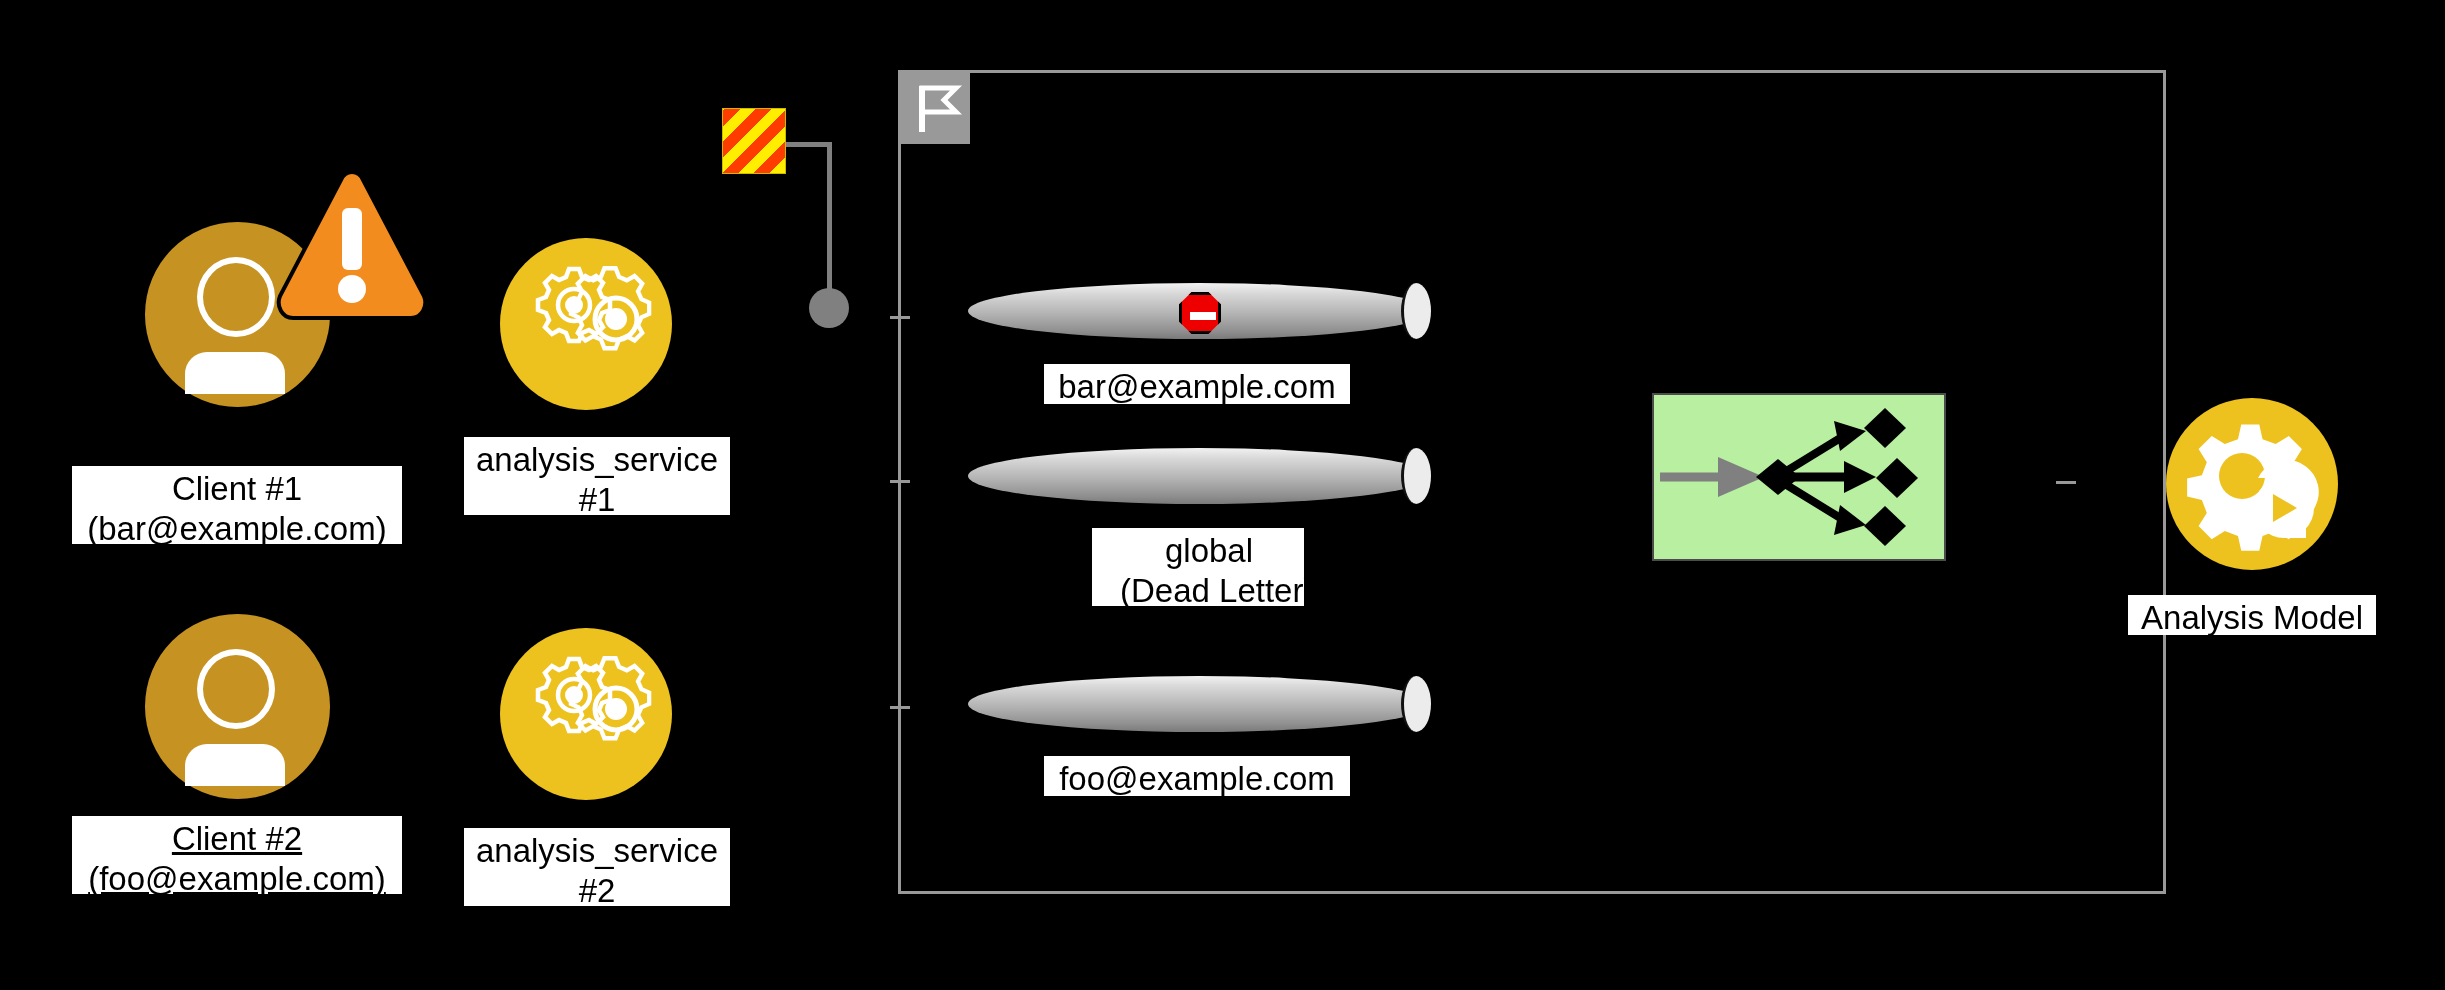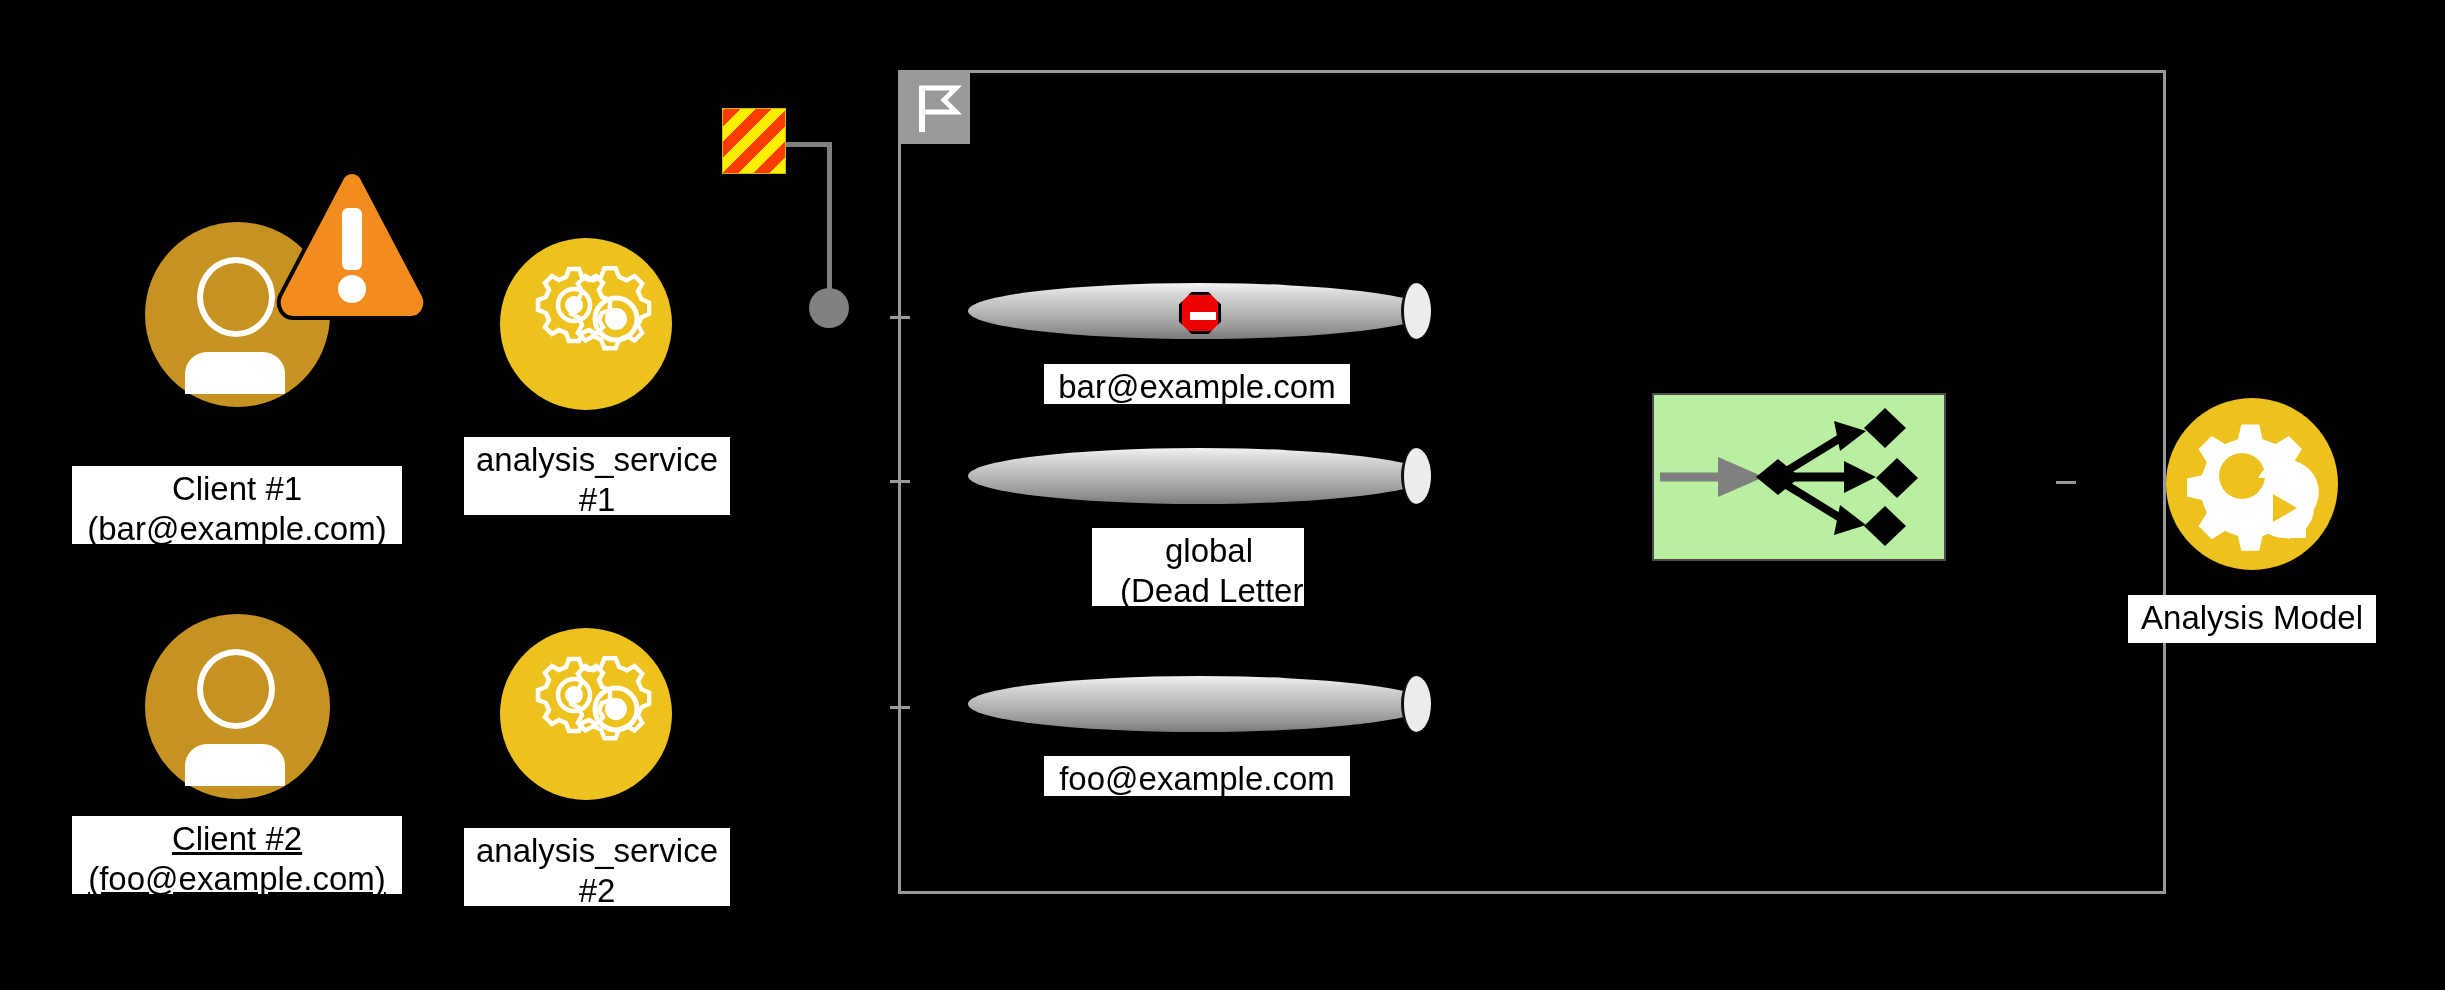--- a/index.html
+++ b/index.html
@@ -277,15 +277,15 @@
                L158 112 L140 116 L134 132 L144 148 L128 164 L112 154 L96 160 L92 178
                L70 178 L66 160 L50 154 L34 164 L18 148 L28 132 L22 116 L4 112
                L4 90 L22 86 L28 70 L18 54 L34 38 L50 48 L66 42 Z" fill="#ffffff" transform="translate(8,-8) scale(0.82) translate(12,18)"></path>
       <circle cx="76" cy="78" r="23" fill="#EDC21E"></circle>
       <path d="M98 76 A32 32 0 1 1 128 122 L128 76 Z" fill="#ffffff" transform="translate(-6,4)"></path>
       <circle cx="118" cy="110" r="30" fill="#ffffff"></circle>
       <polygon points="107,96 107,124 131,110" fill="#EDC21E"></polygon>
       <path d="M140 122 L140 140 L122 140 Z" fill="#ffffff"></path>
     </svg>
   </div>
-  <div class="label-box" style="left:2128px; top:595px; width:248px; height:48px;">Analysis Model</div>
+  <div class="label-box" style="left:2128px; top:595px; width:248px; height:40px;">Analysis Model</div>
 
 </div>
 
 </body></html>

